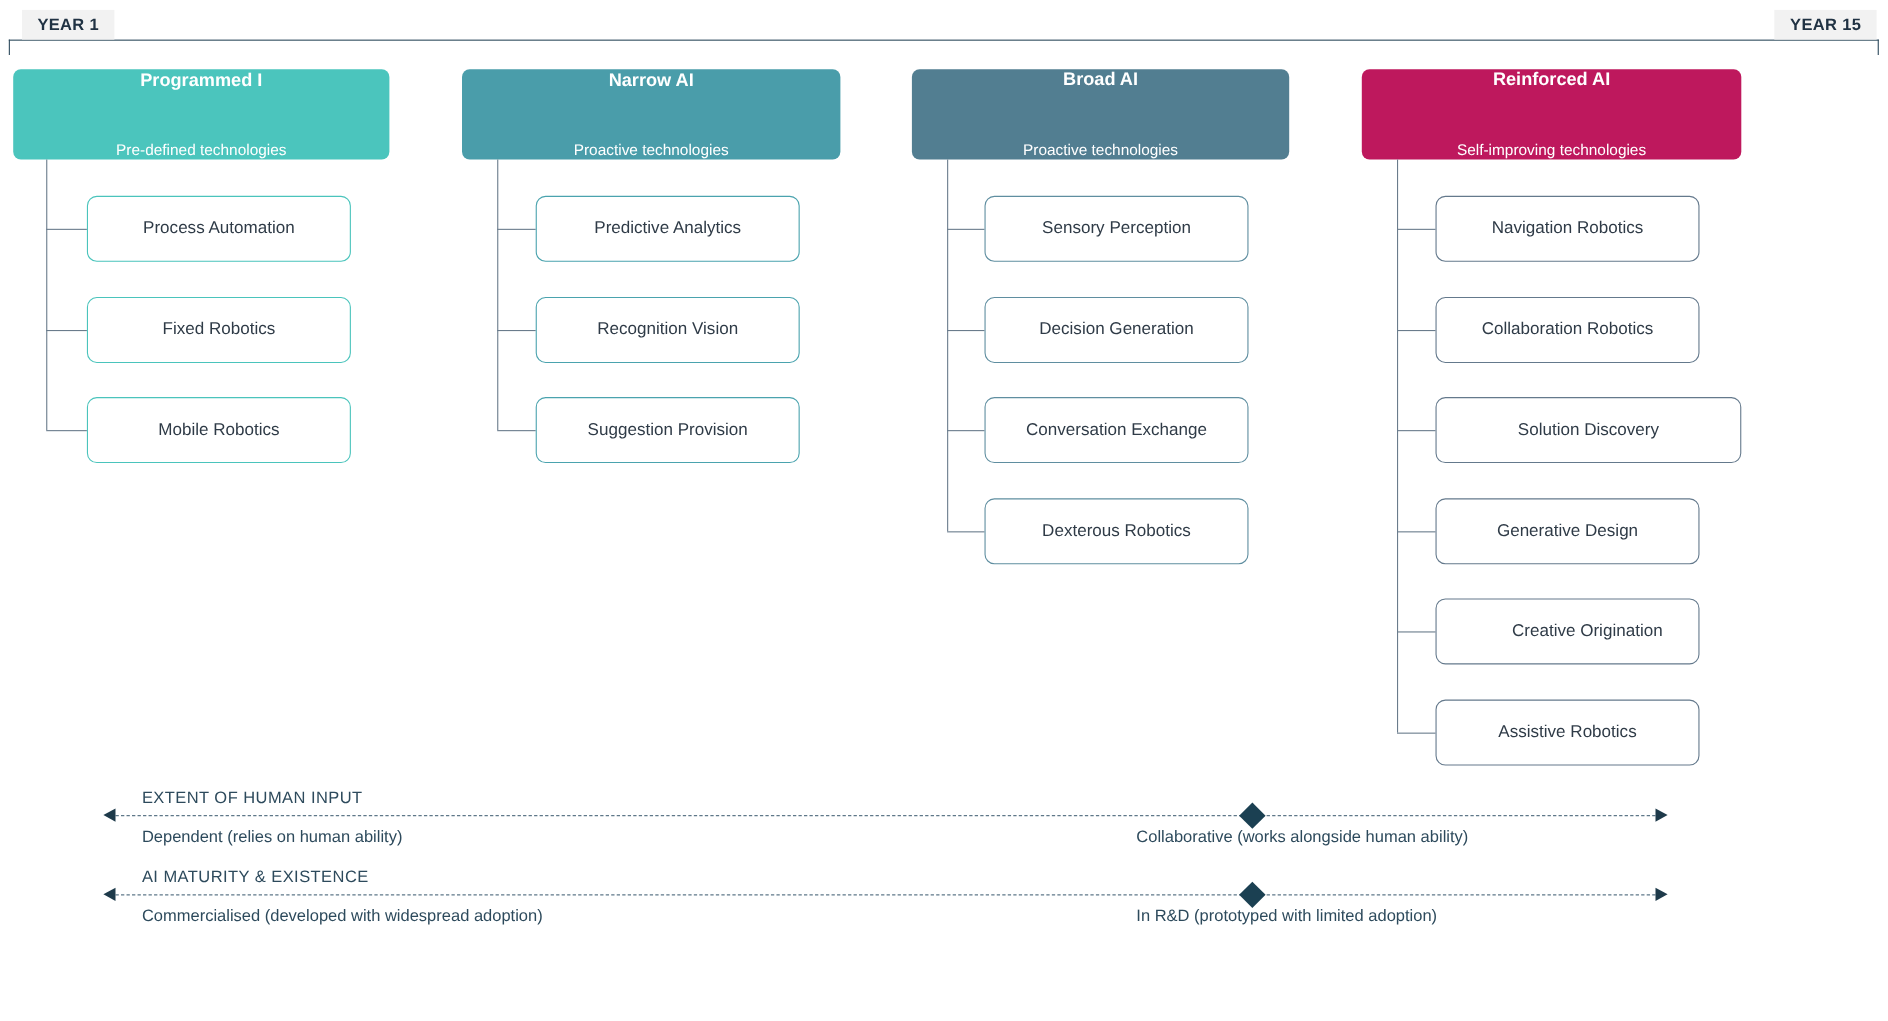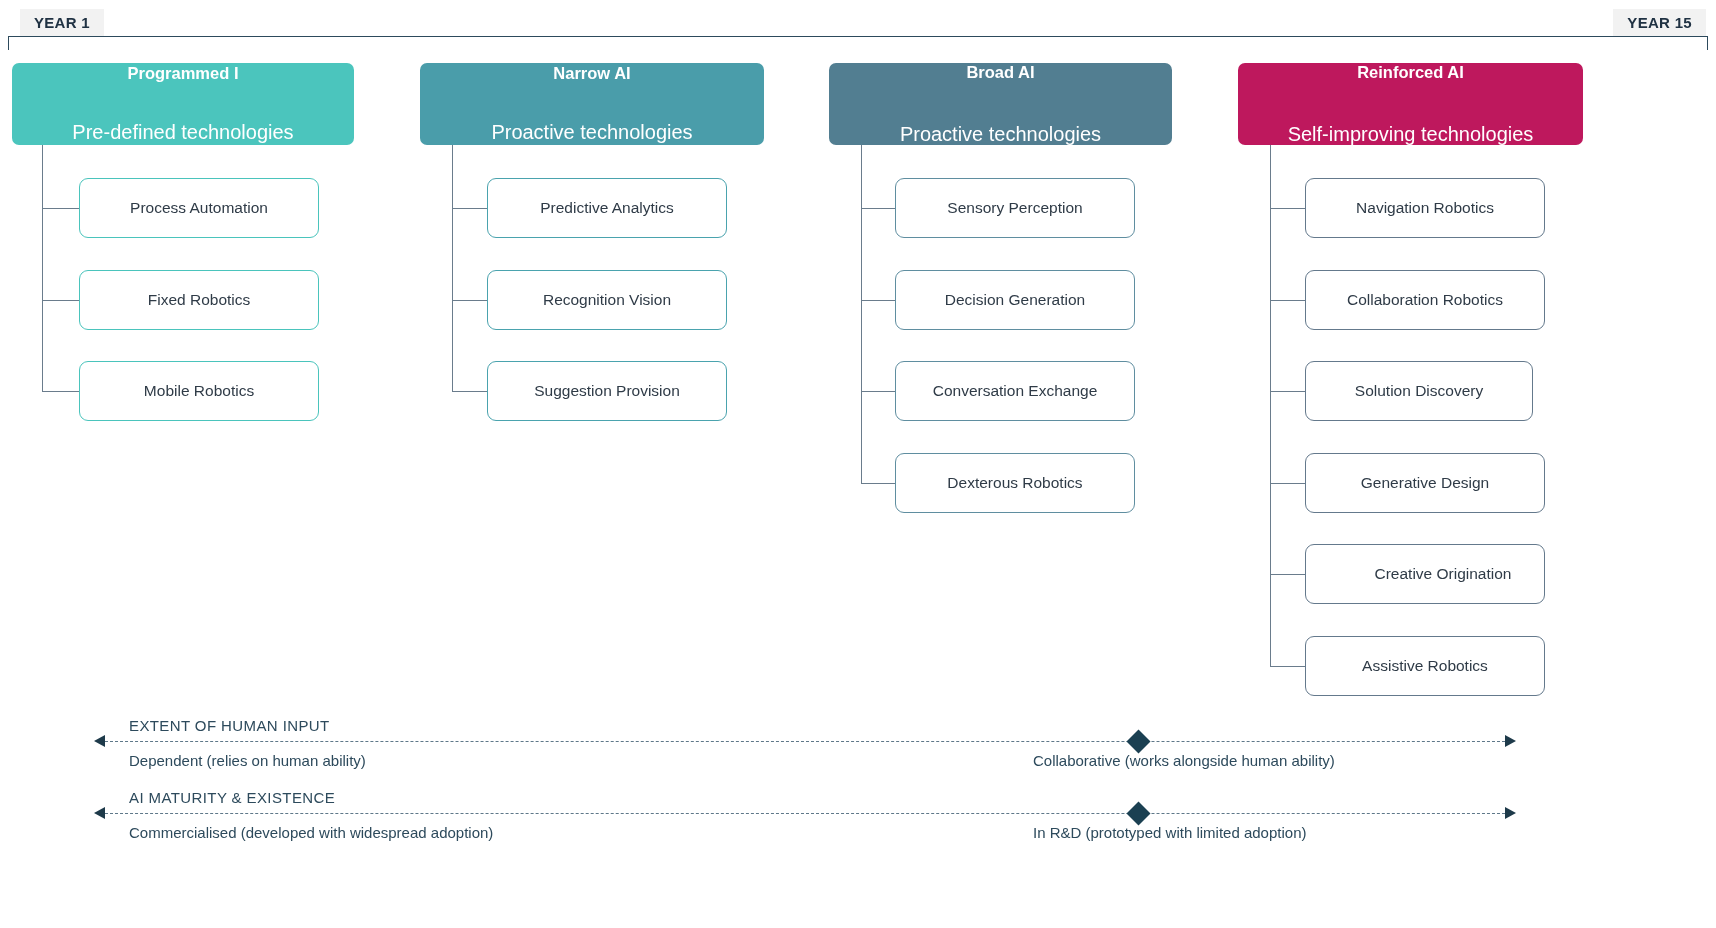--- a/index.html
+++ b/index.html
@@ -32,21 +32,21 @@
     padding:6px 20px;white-space:nowrap;
   }
 
   
   .col-header{
     position:absolute;top:63px;height:82px;border-radius:7px;
     color:#ffffff;display:flex;flex-direction:column;
     align-items:center;justify-content:space-between;text-align:center;
   }
   .col-header .title{font-size:16.5px;font-weight:700;line-height:1.25;}
-  .col-header .sub{font-size:20px;font-weight:400;line-height:1.3;}
+  .col-header .sub{font-size:14px;font-weight:400;line-height:1.3;}
   .col-header.tight .title{line-height:1.12;}
   .col-header.tight .sub{line-height:1.12;}
 
   
   .node{
     position:absolute;height:60px;border-radius:9px;background:#ffffff;
     border:1.4px solid #4ac4bc;box-sizing:border-box;
     display:flex;align-items:center;justify-content:center;
     font-size:15.5px;color:#2f3b47;text-align:center;
   }
@@ -126,21 +126,21 @@
       <div class="col-header tight" style="left: 1238px; width: 345px; background: #be185d;">
         <div class="title">Reinforced AI</div>
         <div class="sub">Self-improving technologies</div>
       </div>
       <div class="trunk" style="left: 1270px; top: 145px; height: 520.5px;"></div>
       <div class="branch" style="left: 1270px; top: 208px; width: 35px;"></div>
       <div class="node" style="left: 1305px; top: 178px; width: 240px; border-color: rgb(100, 121, 140);">Navigation Robotics</div>
       <div class="branch" style="left: 1270px; top: 299.5px; width: 35px;"></div>
       <div class="node" style="left: 1305px; top: 269.5px; width: 240px; border-color: rgb(100, 121, 140);">Collaboration Robotics</div>
       <div class="branch" style="left: 1270px; top: 391px; width: 35px;"></div>
-      <div class="node" style="left: 1305px; top: 361px; width: 228px; border-color: rgb(100, 121, 140);">Solution Discovery</div>
+      <div class="node" style="left: 1305px; top: 361px; width: 278px; border-color: rgb(100, 121, 140);">Solution Discovery</div>
       <div class="branch" style="left: 1270px; top: 482.5px; width: 35px;"></div>
       <div class="node" style="left: 1305px; top: 452.5px; width: 240px; border-color: rgb(100, 121, 140);">Generative Design</div>
       <div class="branch" style="left: 1270px; top: 574px; width: 35px;"></div>
       <div class="node" style="left: 1305px; top: 544px; width: 240px; border-color: rgb(100, 121, 140); padding-left: 36px;">Creative Origination</div>
       <div class="branch" style="left: 1270px; top: 665.5px; width: 35px;"></div>
       <div class="node" style="left: 1305px; top: 635.5px; width: 240px; border-color: rgb(100, 121, 140);">Assistive Robotics</div>
     </div>
 
   <div id="axes-layer">
       <div class="axis-line" style="left: 105px; top: 741px; width: 1400px;"></div>

